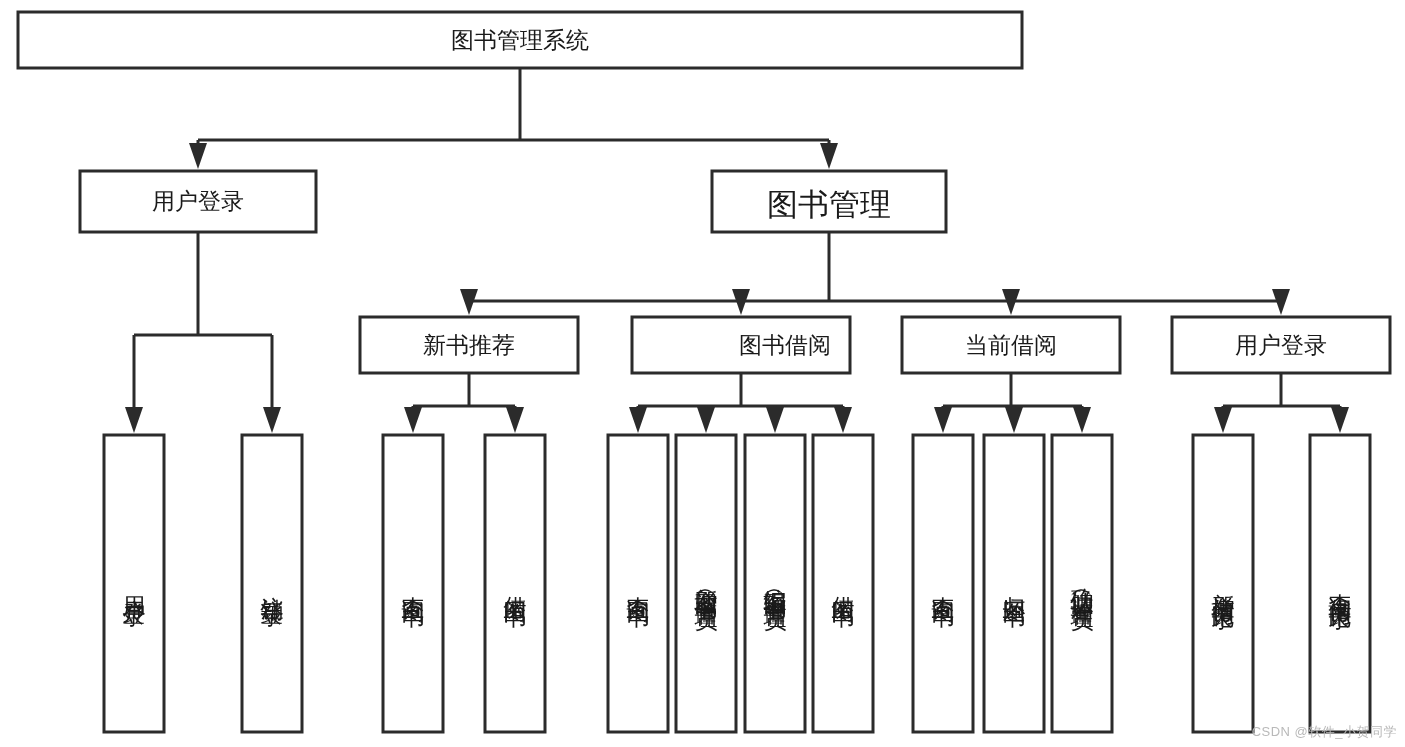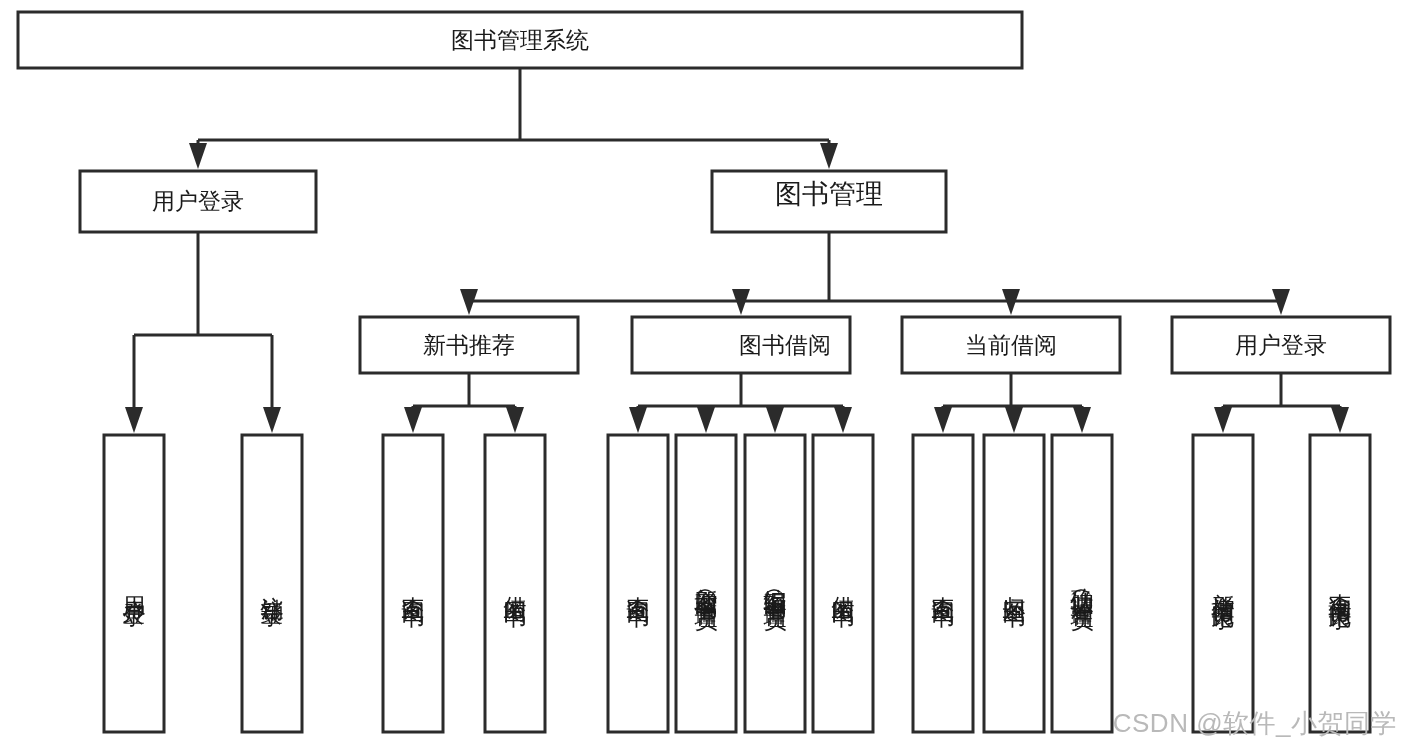--- a/index.html
+++ b/index.html
@@ -67,21 +67,21 @@
     pointer-events: none;
     font-family: "Liberation Sans", "DejaVu Sans", sans-serif;
     color: #1a1a1a;
     white-space: nowrap;
   }
   #watermark {
     position: absolute;
     right: 8px;
     bottom: 6px;
     font-family: "Liberation Sans", "DejaVu Sans", sans-serif;
-    font-size: 26px;
+    font-size: 13px;
     color: #b9b9b9;
     letter-spacing: 0.5px;
     white-space: nowrap;
   }
 </style>
 </head>
 <body>
 
 <div id="diagram-root">
   <svg id="tree-svg" viewBox="0 0 1405 747" xmlns="http://www.w3.org/2000/svg">
@@ -164,21 +164,21 @@
   </svg>
   <div id="label-layer">
       <div class="hlabel-wrap" style="left: 18px; top: 12px; width: 1004px; height: 56px; font-size: 23px; border-radius: 6px;">图书管理系统</div>
       <div class="hlabel-wrap" style="left: 80px; top: 171px; width: 236px; height: 61px; font-size: 23px;">用户登录</div>
       <div class="vlabel-wrap" style="left: 104px; top: 435px; width: 60px; height: 297px;">
         <div class="vlabel-text">用户登录</div>
       </div>
       <div class="vlabel-wrap" style="left: 242px; top: 435px; width: 60px; height: 297px;">
         <div class="vlabel-text">注销登录</div>
       </div>
-      <div class="hlabel-wrap" style="left: 712px; top: 159px; width: 234px; height: 70px; font-size: 27px;">图书管理</div>
+      <div class="hlabel-wrap" style="left: 712px; top: 170px; width: 234px; height: 70px; font-size: 31px;">图书管理</div>
       <div class="hlabel-wrap" style="left: 360px; top: 317px; width: 218px; height: 56px; font-size: 23px;">新书推荐</div>
       <div class="vlabel-wrap" style="left: 383px; top: 435px; width: 60px; height: 297px;">
         <div class="vlabel-text">查询图书</div>
       </div>
       <div class="vlabel-wrap" style="left: 485px; top: 435px; width: 60px; height: 297px;">
         <div class="vlabel-text">借阅图书</div>
       </div>
       <div class="hlabel-wrap" style="left: 632px; top: 317px; width: 218px; height: 56px; font-size: 23px; padding-left: 44px;">图书借阅</div>
       <div class="vlabel-wrap" style="left: 608px; top: 435px; width: 60px; height: 297px;">
         <div class="vlabel-text">查询图书</div>

